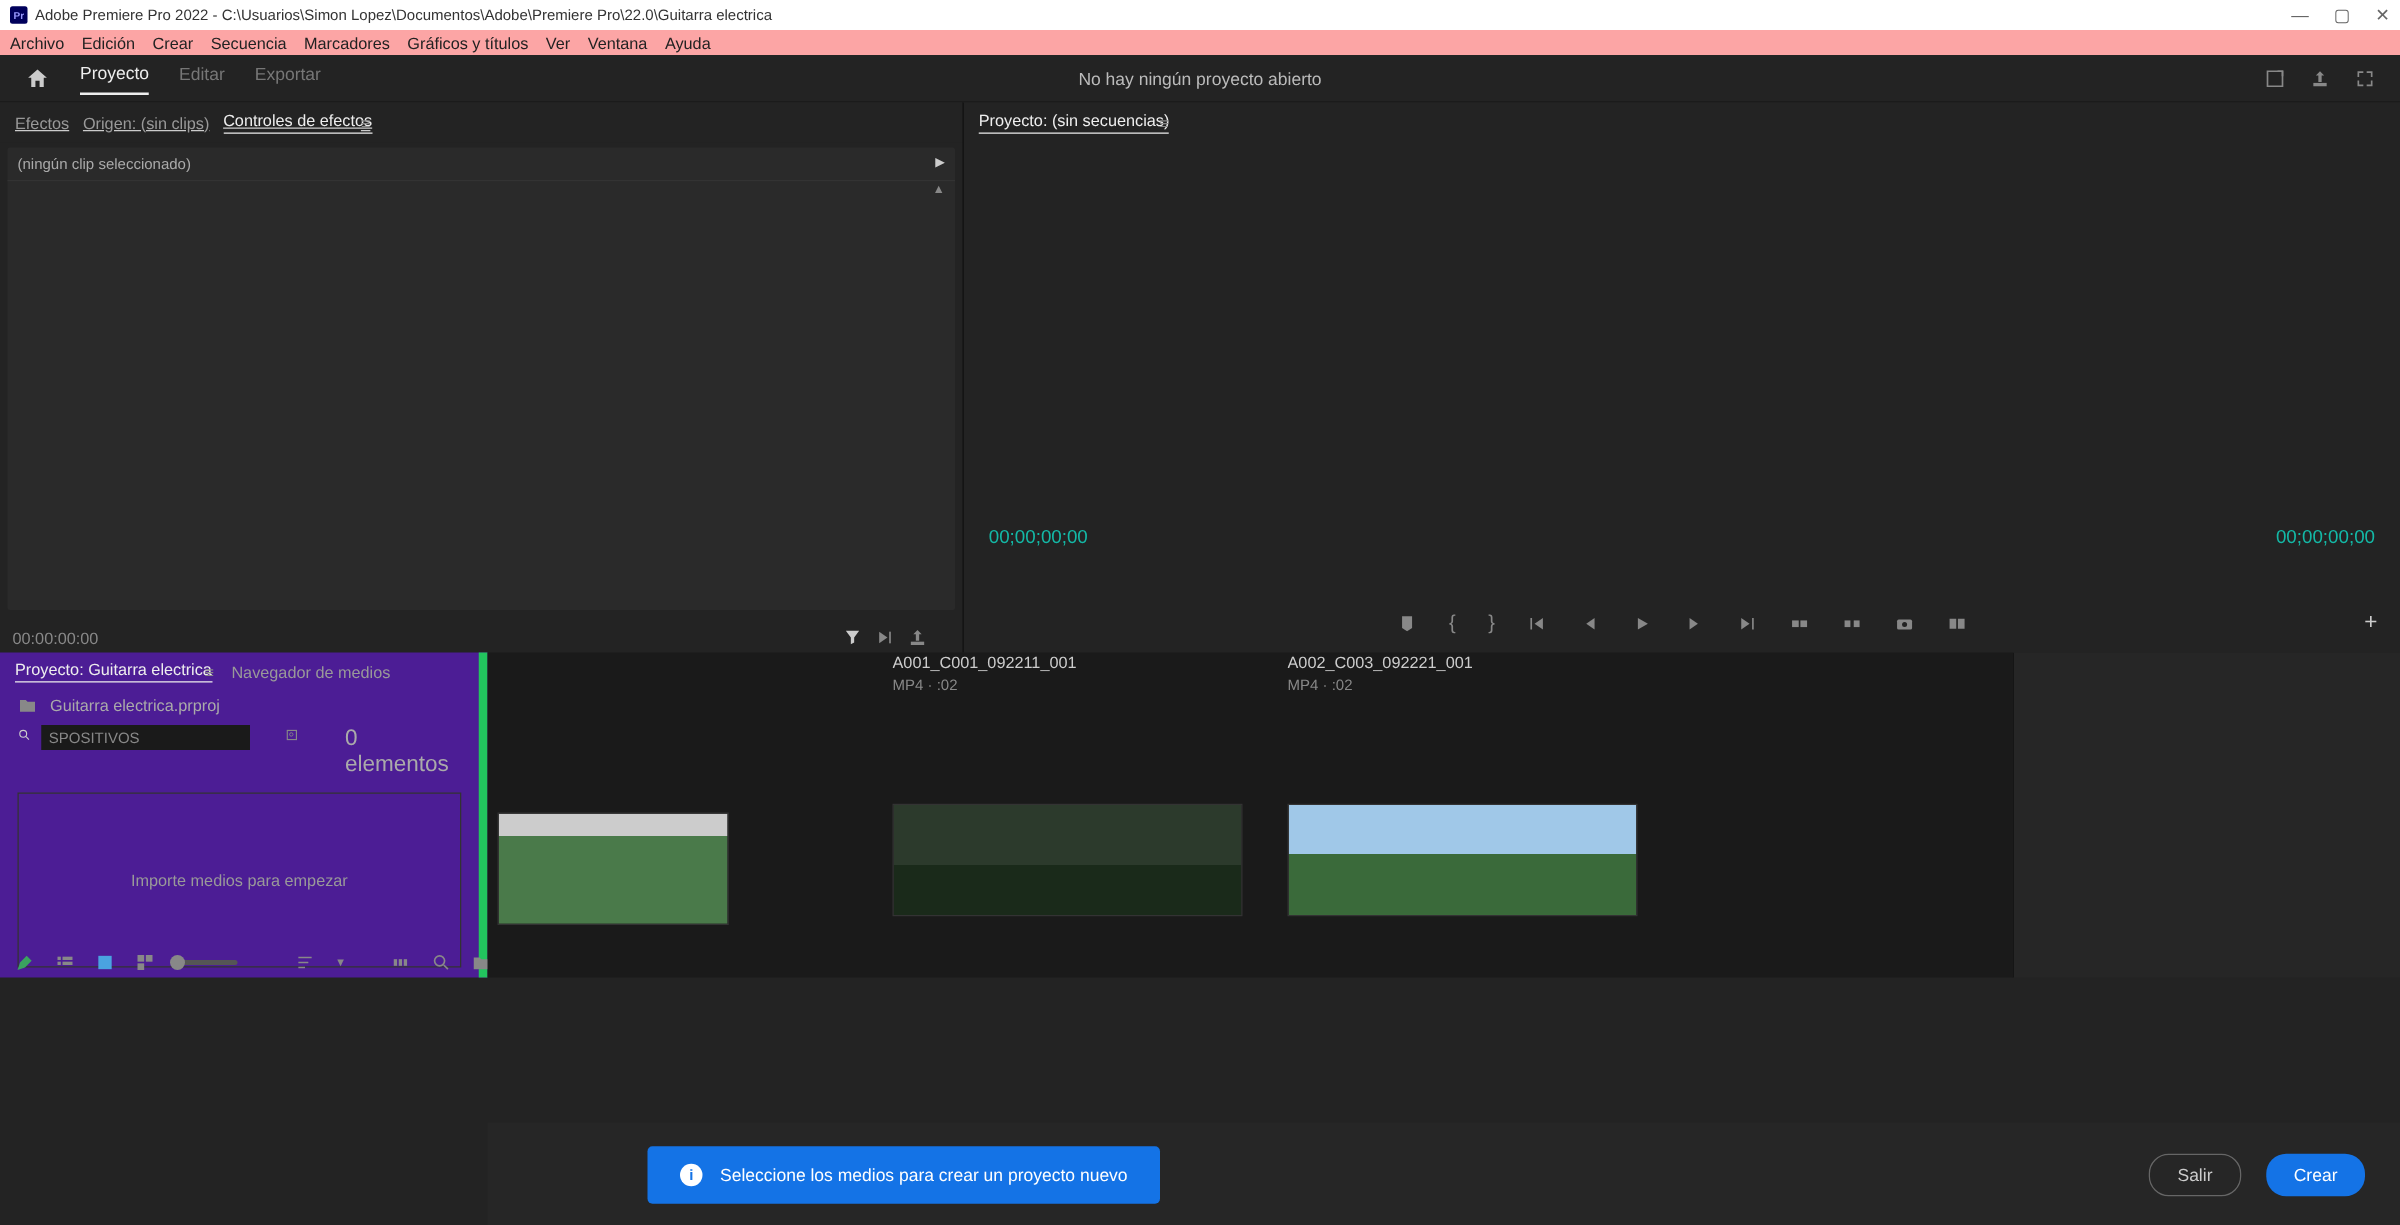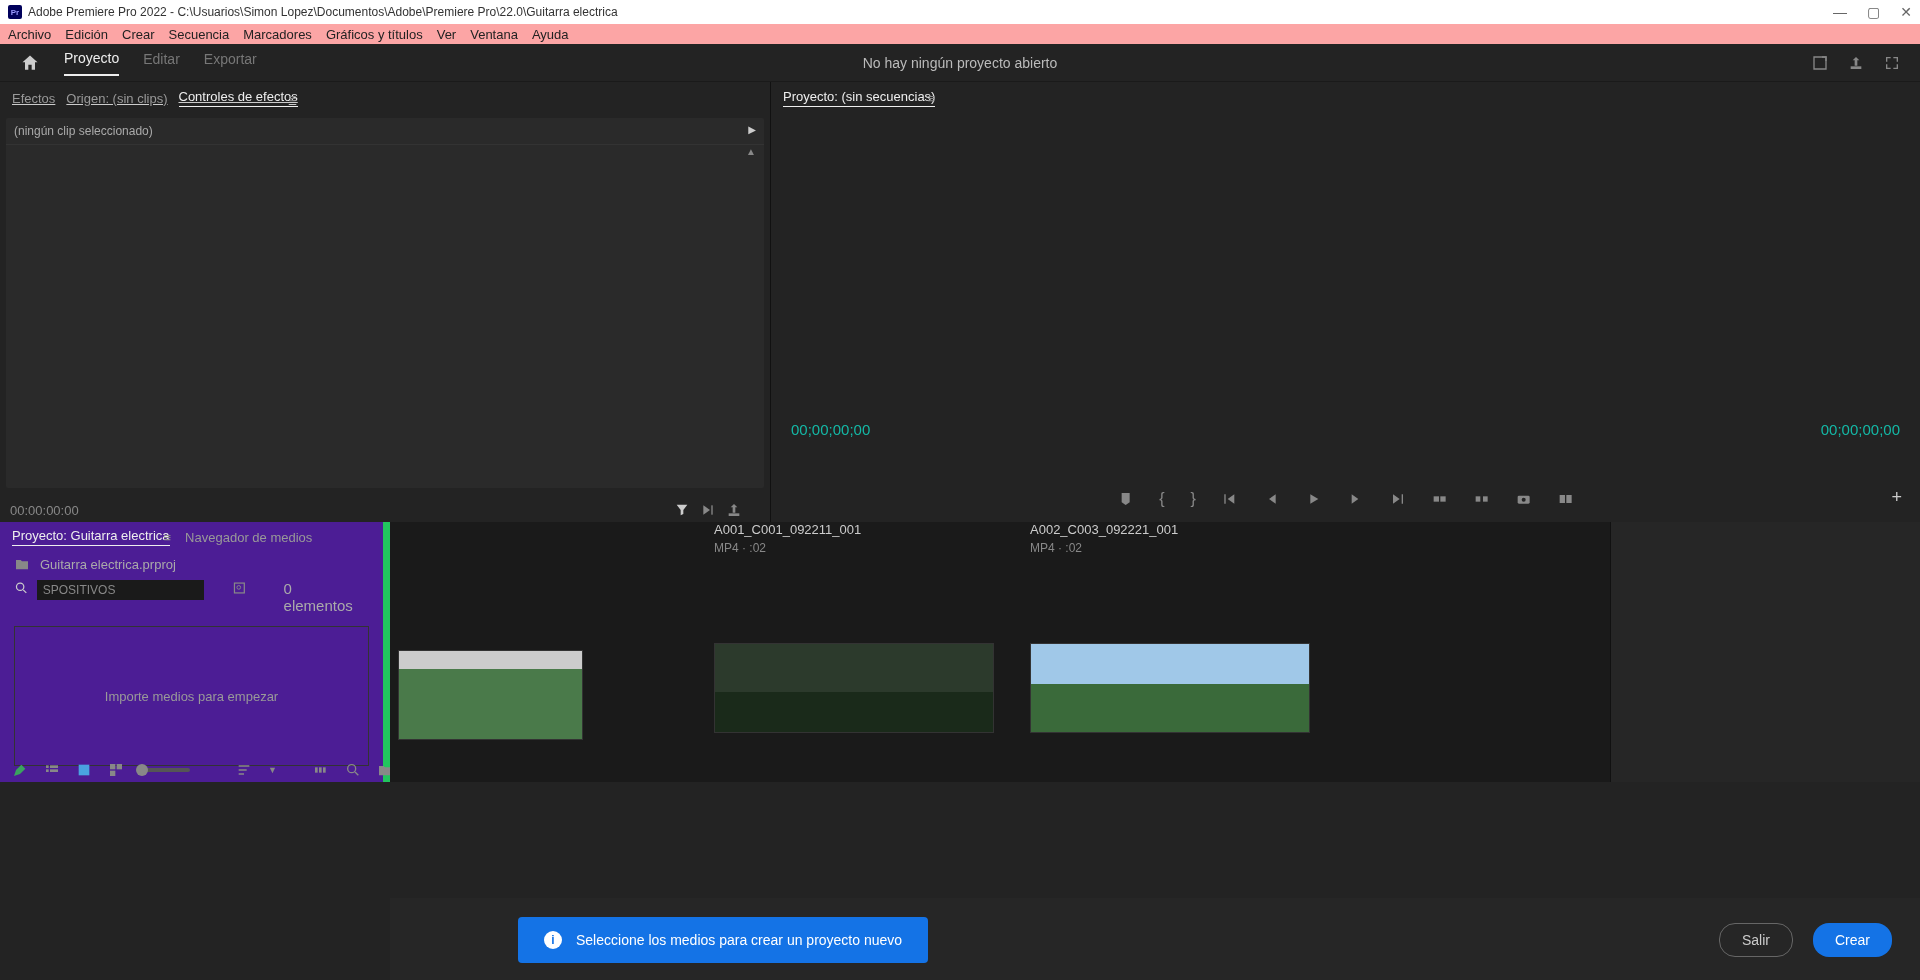--- a/index.html
+++ b/index.html
@@ -50,21 +50,21 @@
 .transport { position: absolute; bottom: 14px; left: 50%; transform: translateX(-50%); display: flex; gap: 26px; align-items: center; color: #888; }
 .transport-plus { position: absolute; bottom: 14px; right: 18px; color: #ccc; font-size: 18px; cursor: pointer; }
 
 
 .lower { display: flex; height: 260px; }
 .project-panel { width: 390px; background: #4c1d95; border-right: 7px solid #22c55e; position: relative; }
 .proj-tabs { height: 30px; display: flex; align-items: center; padding: 0 12px; gap: 14px; }
 .proj-row { display: flex; align-items: center; padding: 4px 14px; gap: 10px; color: #aaa; }
 .proj-search { display: flex; align-items: flex-start; padding: 4px 14px; gap: 8px; }
 .proj-search input { background: #1a1a1a; border: none; color: #888; padding: 3px 6px; width: 170px; font-size: 12px; }
-.proj-count { margin-left: auto; color: #aaa; font-size: 15px; padding-right: 10px; padding-left: 29px;}
+.proj-count { margin-left: auto; color: #aaa; font-size: 18px; padding-right: 10px; padding-left: 29px;}
 .proj-drop { margin: 8px 14px; border: 1px solid #333; height: 140px; display: flex; align-items: center; justify-content: center; color: #999; font-size: 13px; }
 .proj-bottom-icons { position: absolute; bottom: 4px; left: 12px; display: flex; gap: 16px; align-items: center; color: #888; }
 
 .media-area { flex: 1; background: #1a1a1a; position: relative; overflow: hidden; }
 .media-grid { display: flex; gap: 36px; padding: 0 8px; }
 .media-item { width: 280px; }
 .media-name { color: #ccc; font-size: 13px; margin-bottom: 4px; white-space: nowrap; overflow: hidden; }
 .media-meta { color: #888; font-size: 12px; margin-bottom: 20px; }
 .media-thumb { width: 280px; height: 90px; background: linear-gradient(#333 0 60%, #7aaee0 60% 65%, #2a6b3d 65%); border: 1px solid #333; position: relative; overflow: hidden; }
 .media-thumb.t0 { width: 185px; background: linear-gradient(#ccc 0 20%, #4a7a4a 20%); }

